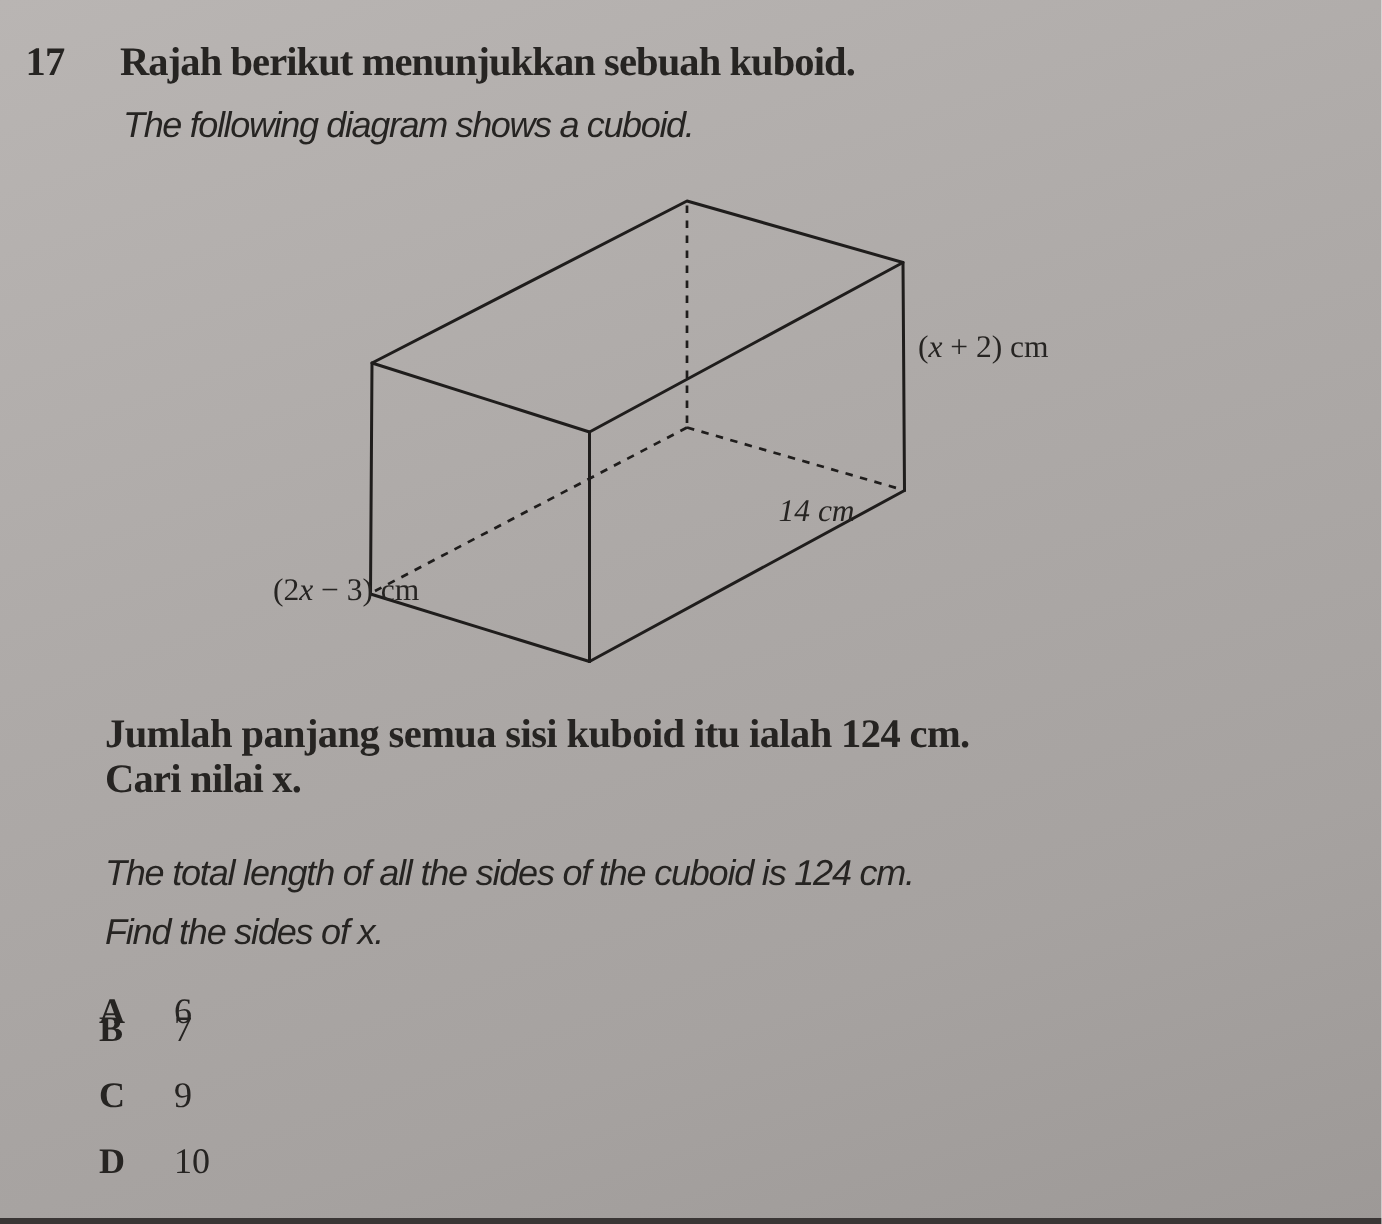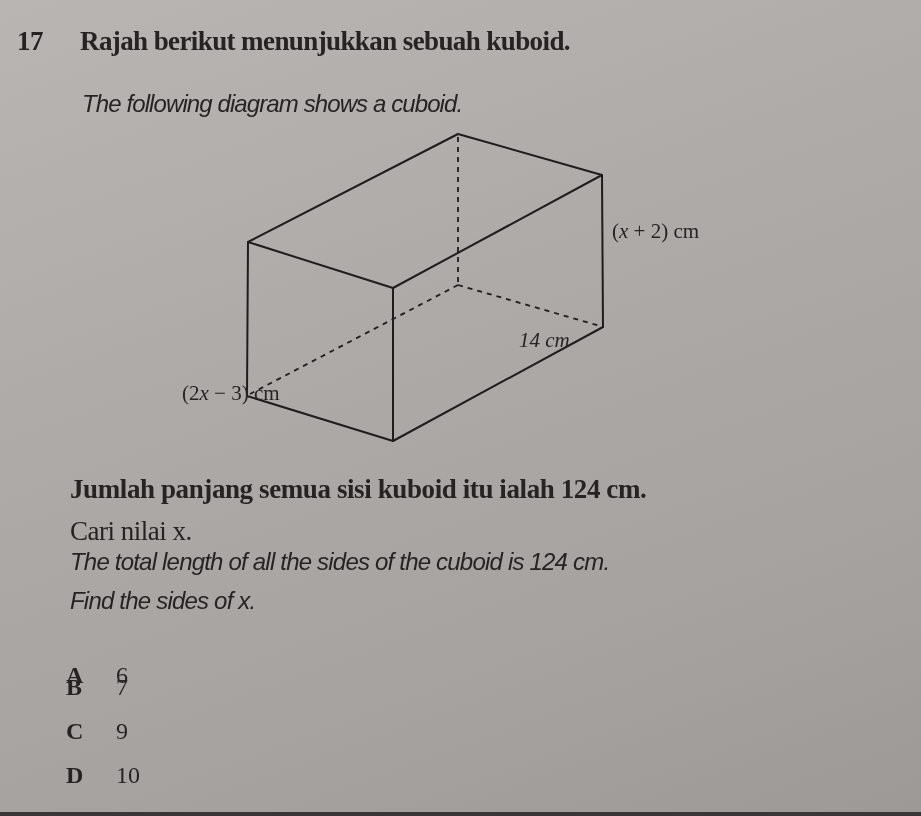--- a/index.html
+++ b/index.html
@@ -5,28 +5,28 @@
   html, body { margin: 0; padding: 0; }
   body {
     width: 921px; height: 816px; overflow: hidden; position: relative;
     background: linear-gradient(160deg, #b9b5b3 0%, #aeaaa8 40%, #a6a2a0 75%, #9d9997 100%);
     color: #262422;
     font-family: "Liberation Serif", "DejaVu Serif", serif;
   }
   .abs { position: absolute; white-space: nowrap; }
   .qnum { left: 17px; top: 26px; font-size: 27px; font-weight: bold; letter-spacing: -0.5px; }
   .ms-title { left: 80px; top: 26px; font-size: 27px; font-weight: bold; letter-spacing: -0.6px; }
-  .en-title { left: 82px; top: 70px; font-family: "Liberation Sans", "DejaVu Sans", sans-serif; font-style: italic; font-size: 24px; letter-spacing: -0.9px; margin-top: 20px; }
+  .en-title { left: 82px; top: 70px; font-family: "Liberation Sans", "DejaVu Sans", sans-serif; font-style: italic; font-size: 24px; letter-spacing: -0.9px; }
   .diagram { position: absolute; left: 0; top: 0; }
   .lbl { font-family: "Liberation Serif", serif; font-size: 21px; }
   .lbl i { font-style: italic; }
   .ms-q { left: 70px; font-size: 27px; font-weight: bold; letter-spacing: -0.4px; }
   .ms-q.l1 { top: 474px; }
-  .ms-q.l2 { top: 516px; font-weight: normal; letter-spacing: -0.5px; text-align: right; }
-  .en-q { left: 70px; font-family: "Liberation Sans", "DejaVu Sans", sans-serif; font-style: italic; font-size: 24px; letter-spacing: -0.8px; }
+  .ms-q.l2 { top: 504px; font-weight: bold; letter-spacing: -0.5px; text-align: right; }
+  .en-q { left: 70px; font-family: "Liberation Sans", "DejaVu Sans", sans-serif; font-style: italic; font-size: 24px; letter-spacing: -0.8px; margin-top: 21px; }
   .en-q.l1 { top: 548px; }
   .en-q.l2 { top: 587px; }
   .opt { left: 66px; font-size: 24px; }
   .opt .letter { display: inline-block; width: 50px; font-weight: bold; }
   .bottom-strip { position: absolute; left: 0; right: 0; bottom: 0; height: 4px; background: #3a3635; }
 </style>
 </head>
 <body>
 
 <div class="abs qnum">17</div>

